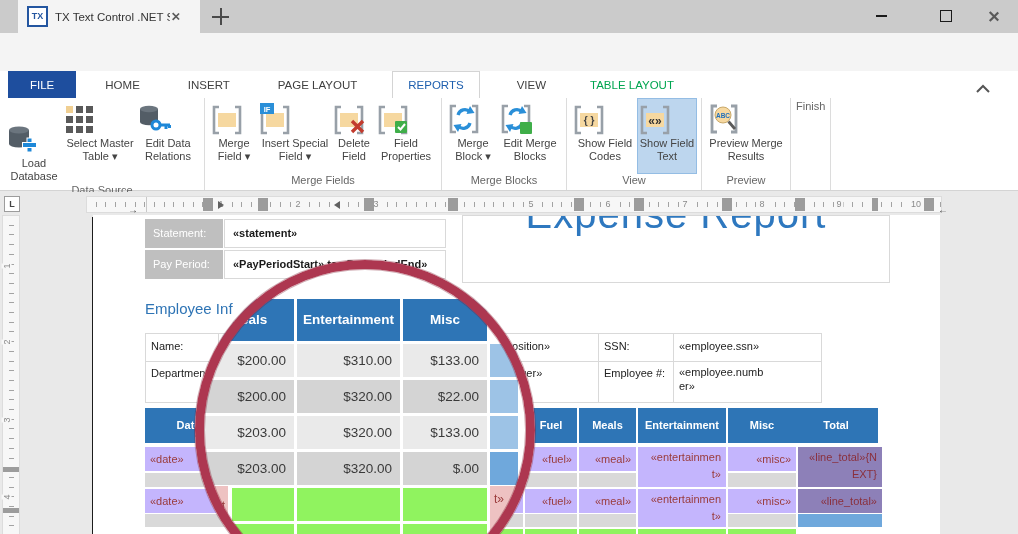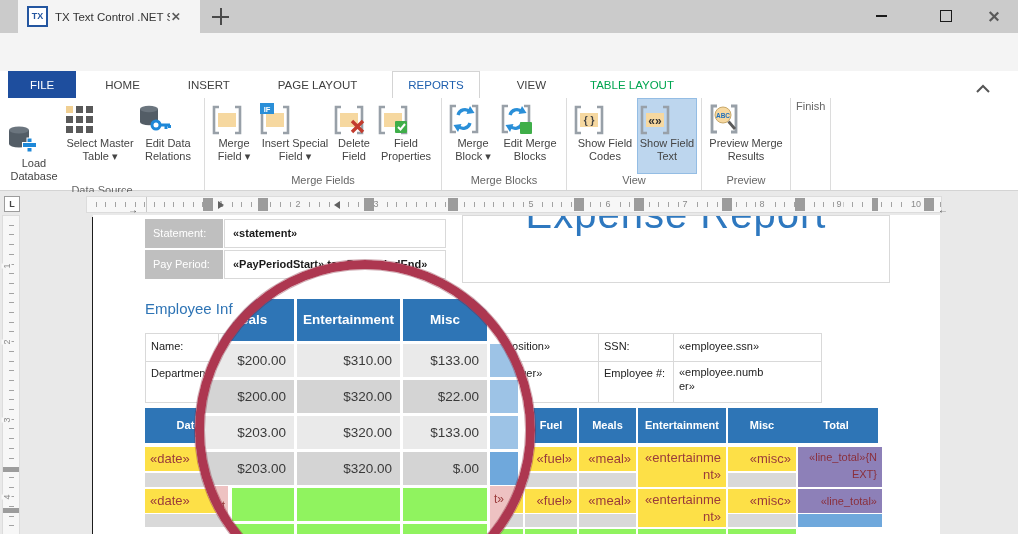--- a/index.html
+++ b/index.html
@@ -67,21 +67,21 @@
   #bigtitle{position:absolute;left:0;top:-24px;width:426px;text-align:center;font-size:40px;color:#2e78bf;letter-spacing:1px;}
   .glabel{background:#bfbfbf;color:#fff;font-size:11px;line-height:29px;padding-left:8px;}
   .gval{background:#fff;border:1px solid #d9d9d9;font-size:11px;font-weight:bold;color:#1a1a1a;line-height:27px;padding-left:8px;}
   #empheading{left:145px;top:108px;font-size:15px;color:#2e74b5;}
   #emptable{left:145px;top:141px;width:675px;height:68px;border:1px solid #d9d9d9;}
   .eline{background:#d9d9d9;}
   .etext{font-size:11px;color:#222;}
   
   .hcell{top:216px;height:35px;background:#2e75b6;color:#fff;font-size:11px;font-weight:bold;
     text-align:center;line-height:35px;}
-  .pink{background:#fde047;color:#9a3b3b;font-size:13px;}
+  .pink{background:#c4b5fd;color:#9a3b3b;font-size:11px;}
   .gray{background:#d9d9d9;}
   .purple{background:#8d80b8;color:#8a2f3c;font-size:11px;}
   .bluecell{background:#6fa8dc;}
   .greencell{background:#90f35f;}
   .fieldtxt{padding:0 5px;line-height:24px;white-space:nowrap;}
   .rt{text-align:right;}
   .wrapcell{padding:2px 5px;line-height:17px;word-break:break-all;text-align:right;}
   
   #lensclip{left:195px;top:68px;width:340px;height:340px;border-radius:50%;overflow:hidden;background:#fff;z-index:9;}
   #lensinner{position:absolute;left:-195px;top:-68px;width:1018px;height:534px;}

